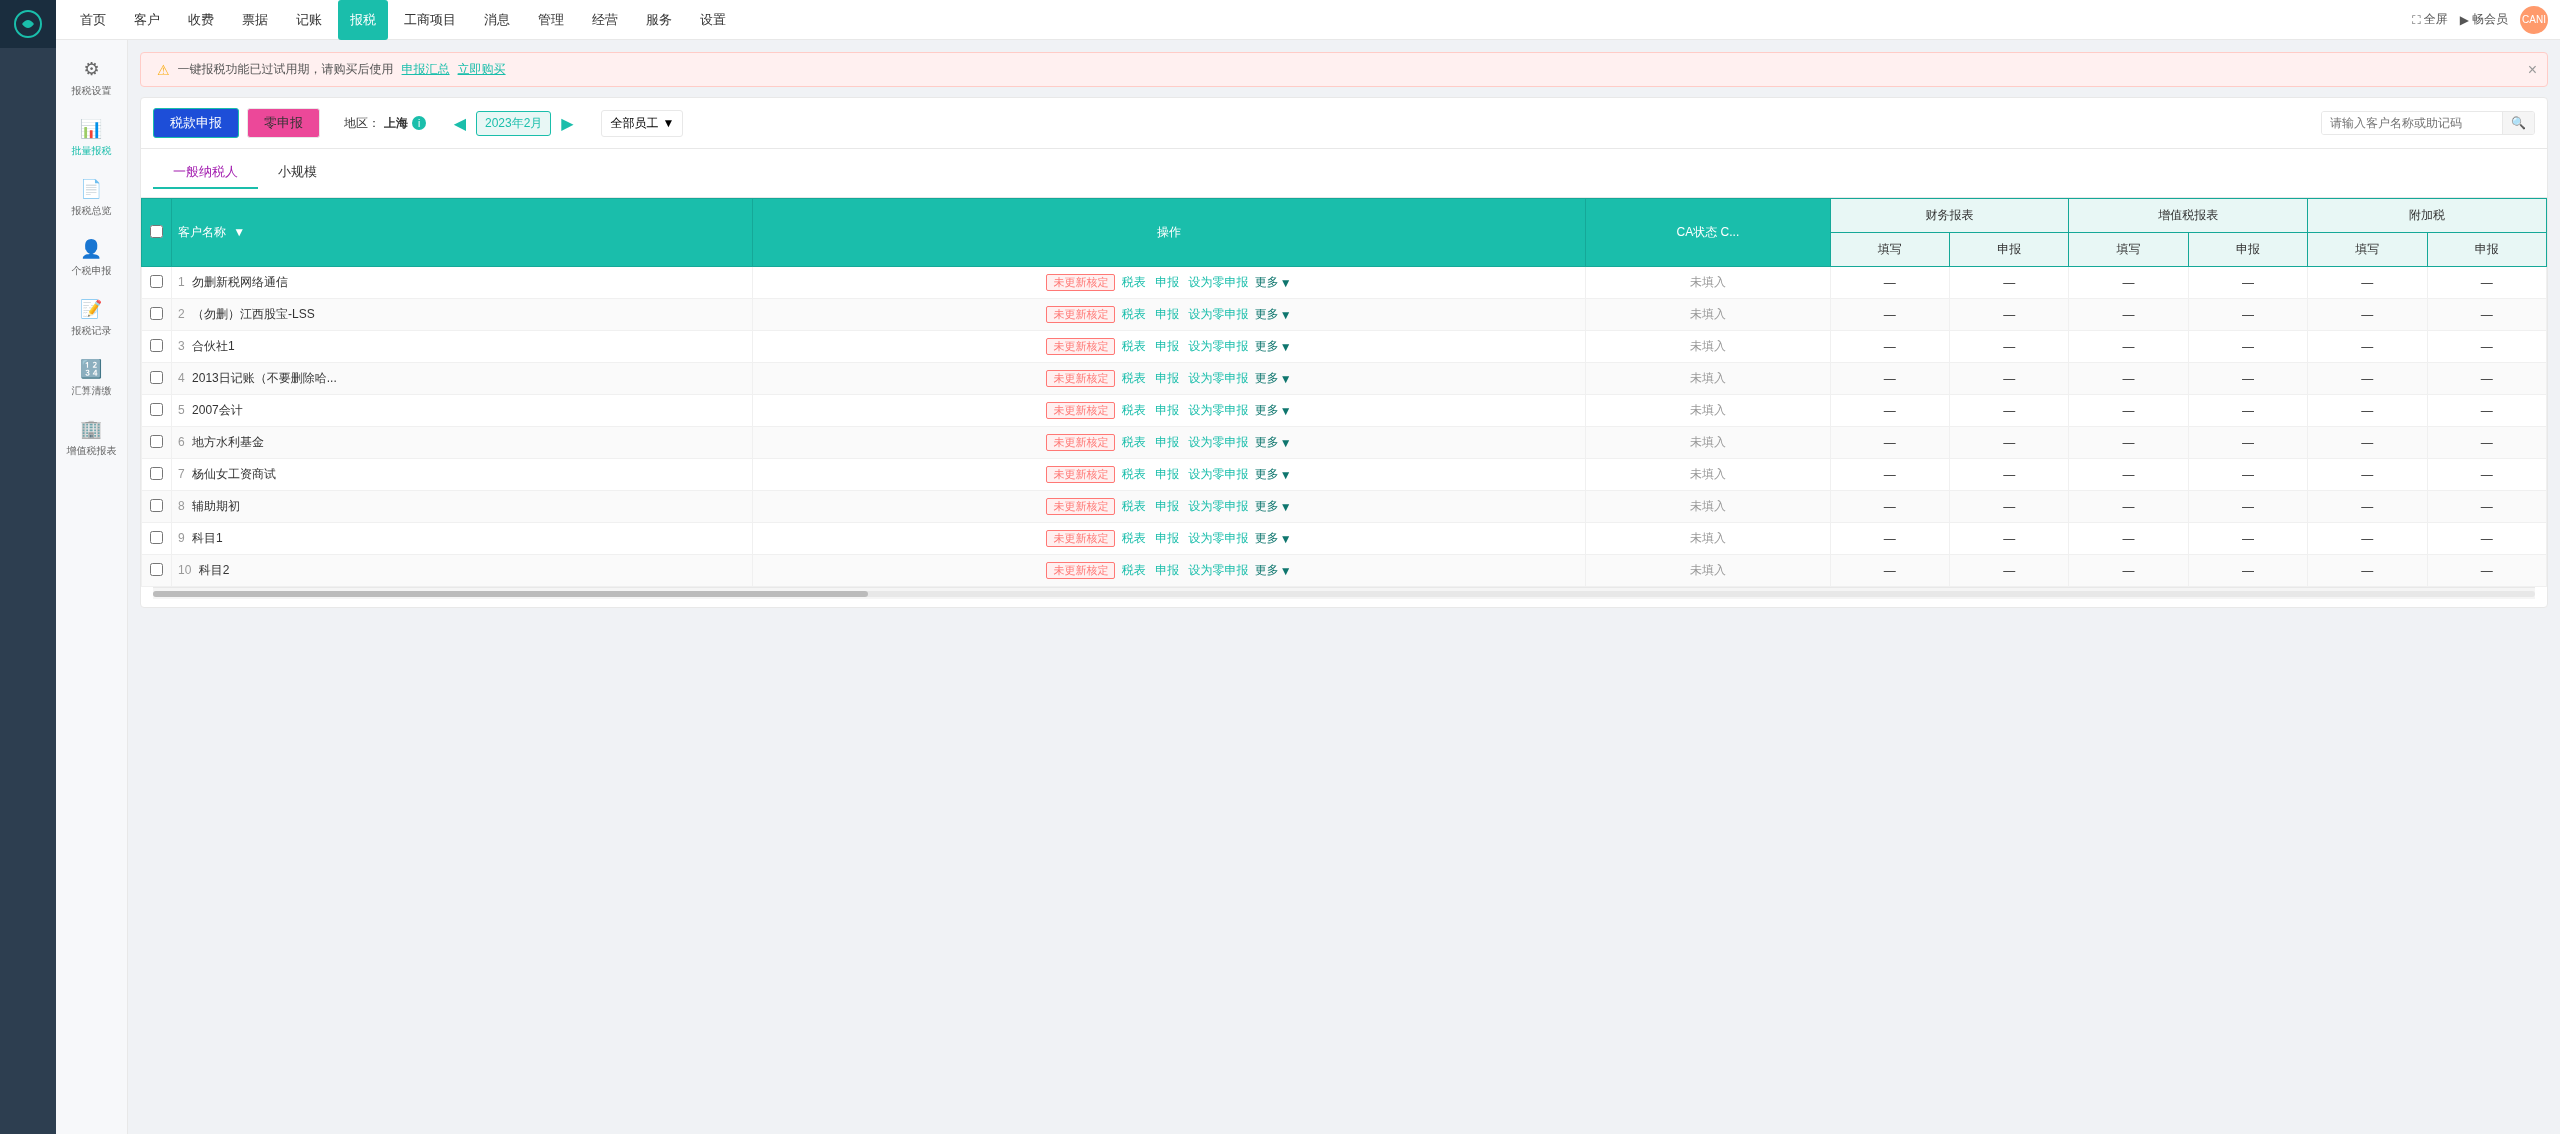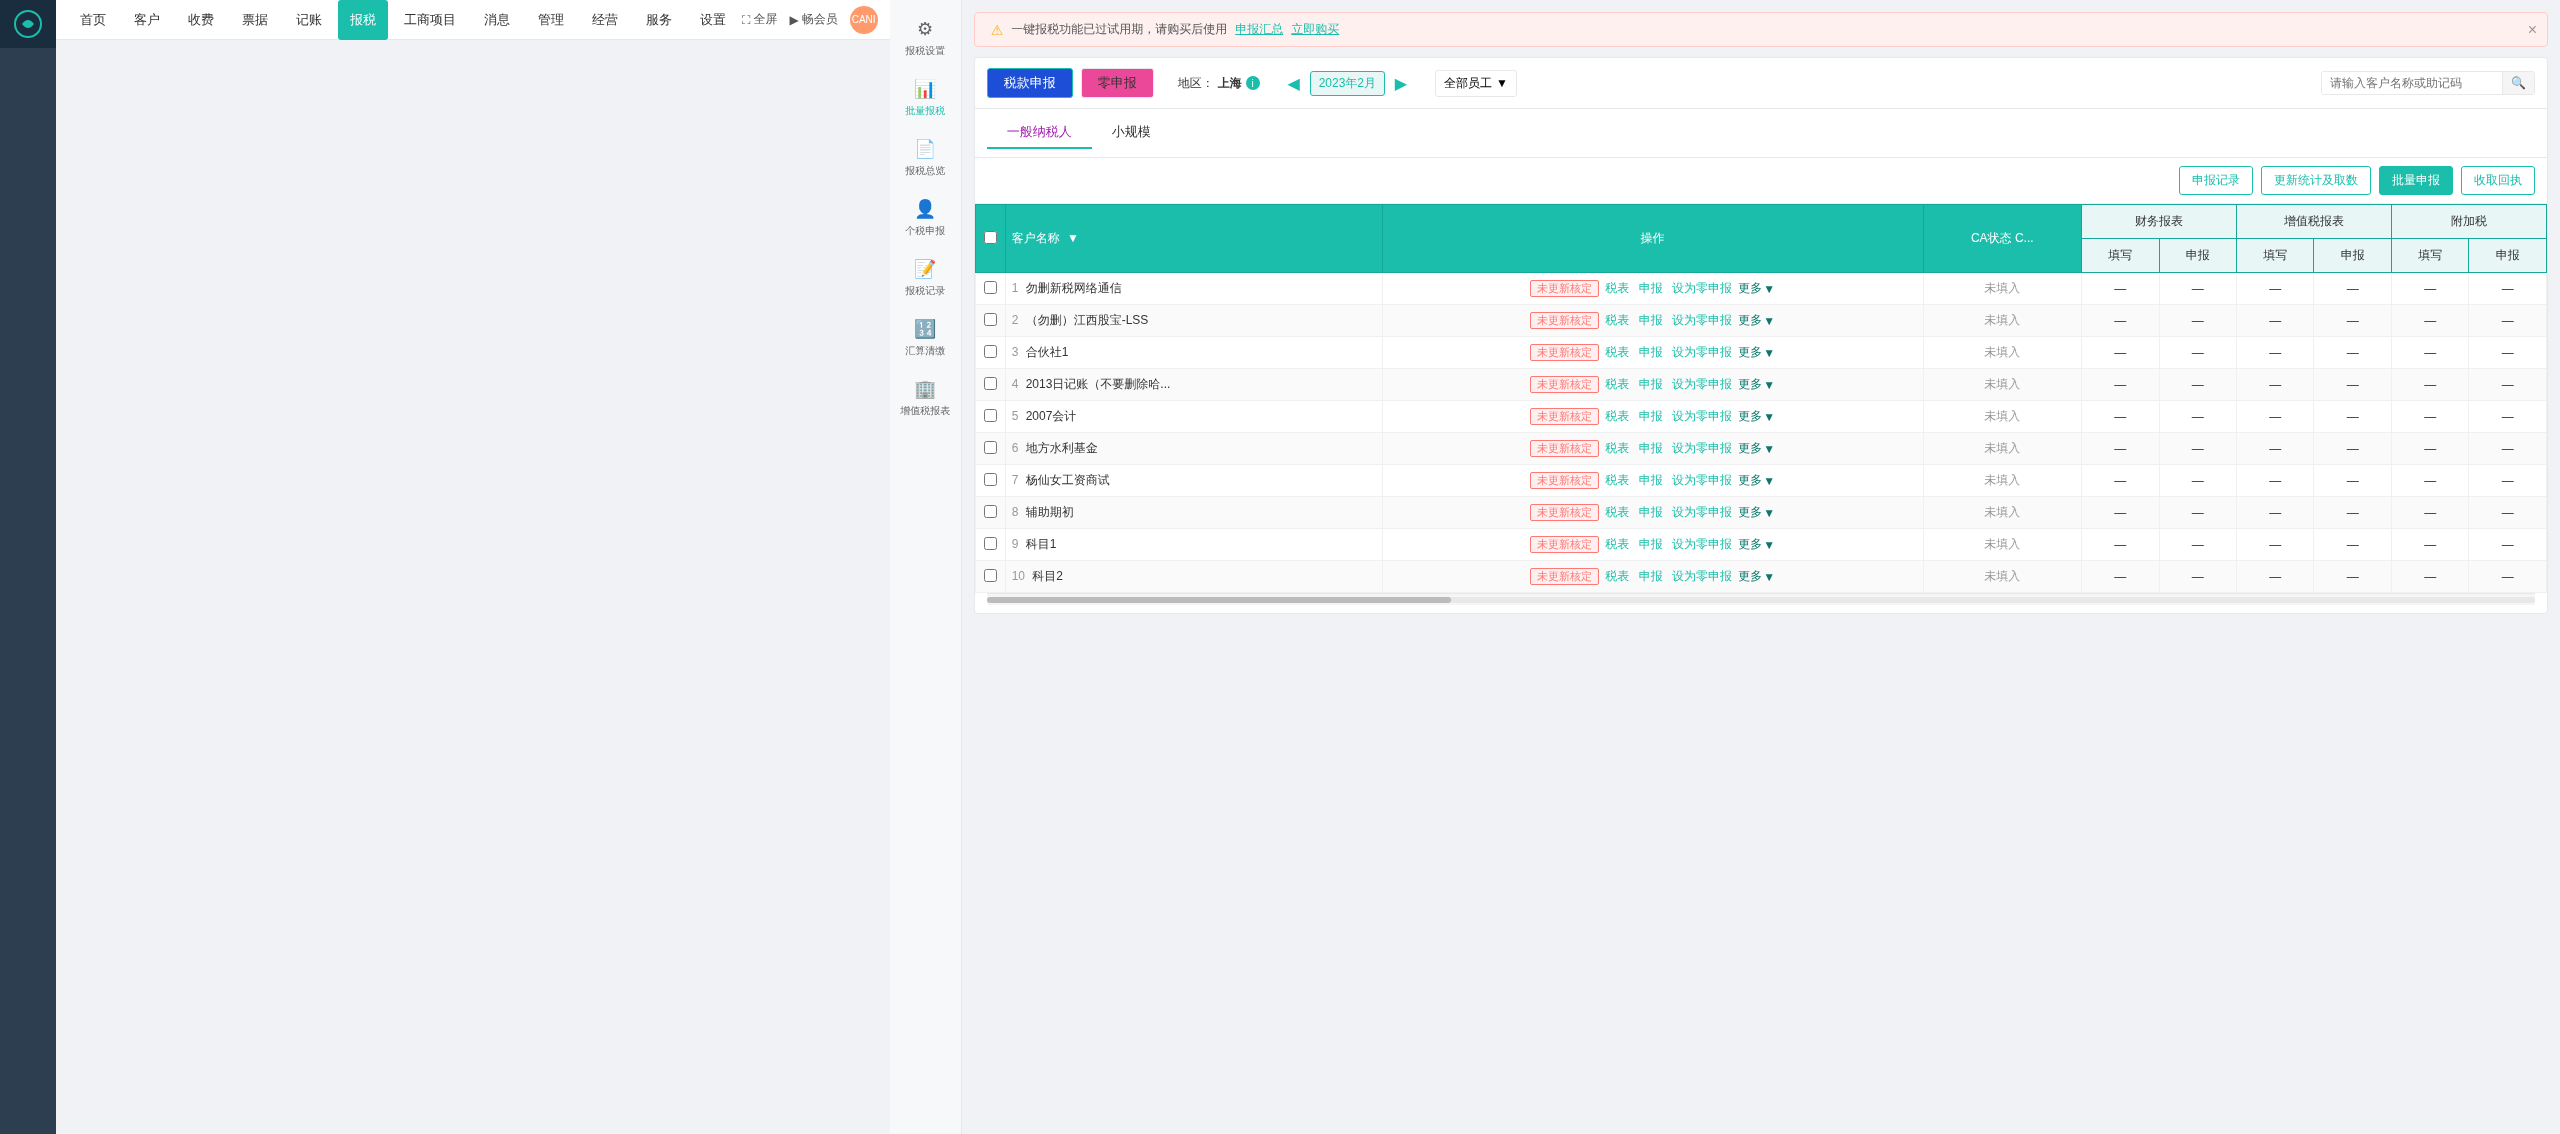--- a/index.html
+++ b/index.html
@@ -22,21 +22,21 @@
       align-items: center;
       justify-content: center;
       background: #1a2d3e;
     }
     .sidebar-logo svg { width: 28px; height: 28px; }
 
     
     .main-area {
       flex: 1;
       display: flex;
-      flex-direction: row;
+      flex-direction: column;
       overflow: hidden;
     }
     .top-nav {
       height: 40px;
       background: #fff;
       display: flex;
       align-items: center;
       padding: 0 12px;
       border-bottom: 1px solid #e8e8e8;
       gap: 4px;
@@ -512,26 +512,20 @@
             <input type="text" placeholder="请输入客户名称或助记码" style="">
             <div class="search-icon-btn">🔍</div>
           </div>
         </div>
 
         <div class="sub-tabs-row">
           <div class="sub-tab active">一般纳税人</div>
           <div class="sub-tab">小规模</div>
         </div>
 
-        <div class="action-row">
-          <button class="action-btn outline">申报记录</button>
-          <button class="action-btn outline">更新统计及取数</button>
-          <button class="action-btn primary">批量申报</button>
-          <button class="action-btn outline">收取回执</button>
-        </div>
 
         <div class="table-container">
           <table class="data-table">
             <thead>
               <tr>
                 <th rowspan="2" class="checkbox-cell">
                   <input type="checkbox" style="">
                 </th>
                 <th rowspan="2" class="left" style="min-width:180px;">
                   <span>客户名称</span>

